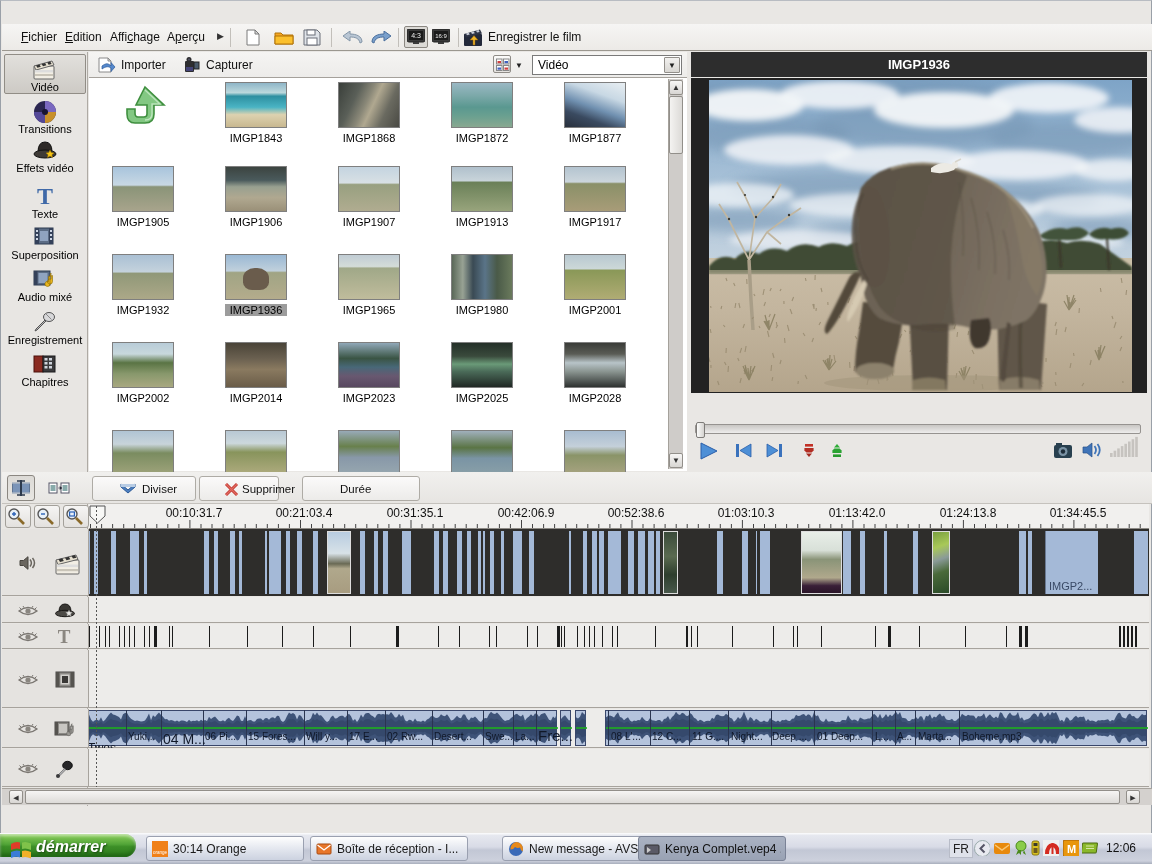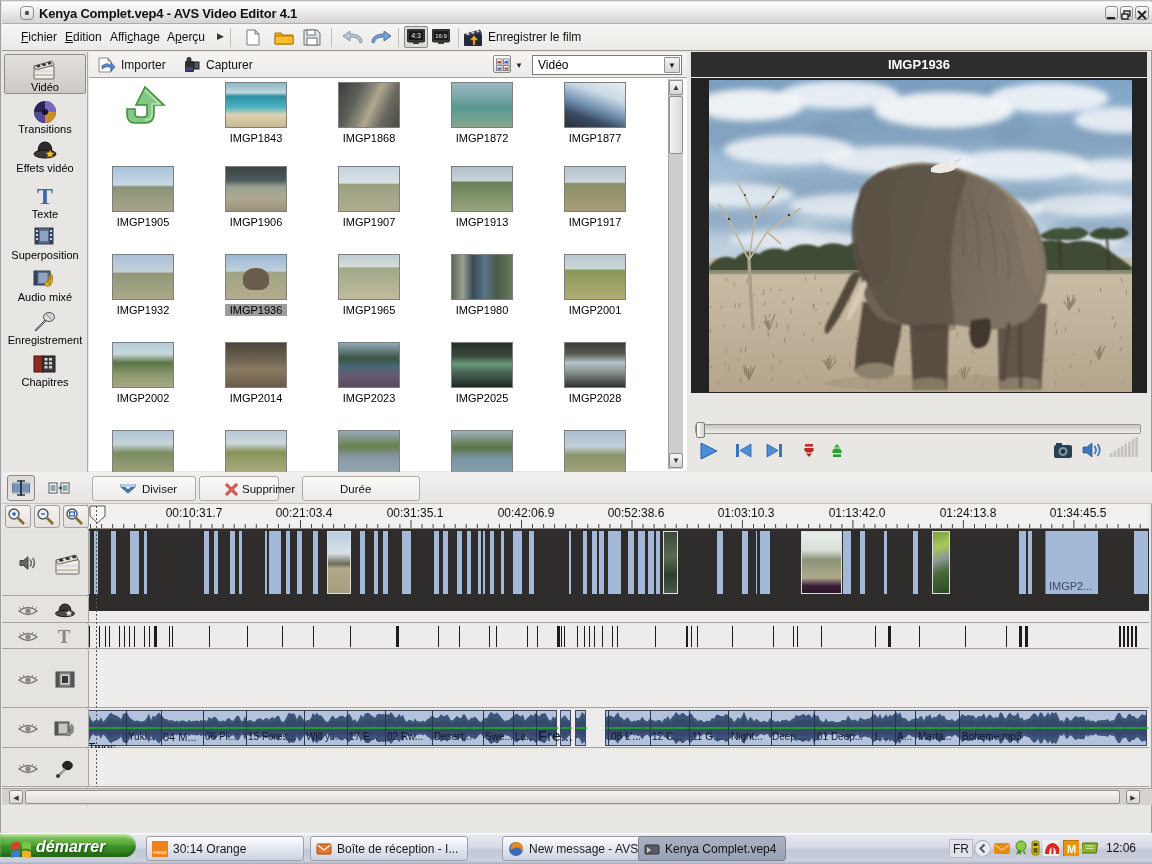--- a/index.html
+++ b/index.html
@@ -34,34 +34,20 @@
 .ruler{position:absolute;left:88px;top:503px;width:1060px;height:25px;background:#f1f0ee;border-bottom:1px solid #8d8a85}
 .rlab{position:absolute;top:2px;font-size:12px;color:#111;width:90px;text-align:center}
 .trackhdr{position:absolute;left:1px;width:87px;background:#e5e3e0;border-bottom:1px solid #a7a39d;border-right:1px solid #a7a39d}
 .trackrow{position:absolute;left:88px;width:1060px;border-bottom:1px solid #a7a39d;background:#edecea}
 .statusbar{position:absolute;left:1px;top:805px;width:1150px;height:24px;background:#f0efed;border-top:1px solid #b5b2ae;font-size:12px;color:#111}
 .taskbar{position:absolute;left:0;top:833px;width:1152px;height:31px;background:linear-gradient(180deg,#fdfdfe 0%,#e6e8ef 8%,#d8dbe6 45%,#c2c7d5 55%,#cdd1dd 90%,#a8aebc 100%)}
 .taskbtn{position:absolute;top:3px;height:25px;border:1px solid #9aa0b0;border-radius:3px;background:linear-gradient(180deg,#fefefe,#dfe3ec 60%,#ccd2e0);font-size:12px;color:#1a1a1a}
 .tray-ico{position:absolute;top:7px;width:16px;height:16px}
 </style></head><body>
 <div class="window">
-<div class="titlebar">
-<div class="title-ico"></div>
-<div class="title-txt">Kenya Complet.vep4 - AVS Video Editor 4.1</div>
-<div class="wbtn" style="left:1103px"><svg width="11" height="12">
-          <rect x="1" y="8" width="8" height="2" fill="#222"></rect>
-        </svg></div>
-<div class="wbtn" style="left:1118px"><svg width="11" height="12">
-          <rect x="3" y="2" width="6" height="5" fill="none" stroke="#222" stroke-width="1.4"></rect>
-          <rect x="1" y="5" width="6" height="5" fill="#e8e8e8" stroke="#222" stroke-width="1.4"></rect>
-        </svg></div>
-<div class="wbtn" style="left:1133px;width:14px"><svg width="12" height="12">
-          <path d="M2 2 L10 10 M10 2 L2 10" stroke="#222" stroke-width="2"></path>
-        </svg></div>
-</div>
 <div class="menubar">
 <div class="menu-item" style="left:19px"><u>F</u>ichier</div>
 <div class="menu-item" style="left:63px"><u>E</u>dition</div>
 <div class="menu-item" style="left:108px">Affi<u>c</u>hage</div>
 <div class="menu-item" style="left:165px">A<u>p</u>erçu</div>
 <div class="menu-item" style="left:215px;top:7px;font-size:9px;color:#333">▶</div>
 <div class="tsep" style="left:228px"></div>
 <svg class="a" style="left:243px;top:5px" width="17" height="17">
         <path d="M2 1 h8 l4 4 v11 h-12 z" fill="#fff" stroke="#7a7a7a"></path>
         <path d="M10 1 l4 4 h-4 z" fill="#d8d8d8" stroke="#7a7a7a"></path>
@@ -641,21 +627,21 @@
           <circle cx="10" cy="6" r="2.6" fill="#8a8680"></circle>
           <path d="M3 4 L1.5 2.5 M6 2.6 L5 1 M14 2.6 L15 1 M17 4 L18.5 2.5" stroke="#7a7671" stroke-width="1"></path>
         </svg></div>
       <div class="a" style="left:52px;top:10px"><svg width="20" height="20">
           <ellipse cx="13.5" cy="6.5" rx="4.8" ry="4.2" fill="#262628" stroke="#111"></ellipse>
           <path d="M10.5 9.5 L4 16 l-0.5 1.5 1.8 -0.3 6.6 -6.6 Z" fill="#b0b0b4" stroke="#666" stroke-width="0.7"></path>
           <circle cx="4" cy="17" r="2" fill="#3a3a3c"></circle>
         </svg></div>
     </div>
 <div class="trackrow" style="top:748px;height:38px"></div>
-<div class="a" style="left:88px;top:528px;width:1060px;height:82px;background:#2e2d2b;overflow:hidden">
+<div class="a" style="left:88px;top:528px;width:1060px;height:67px;background:#2e2d2b;overflow:hidden">
       <div class="a" style="left:-3px;top:2px;width:4px;height:63px;background:#a4b9d7"></div>
       <div class="a" style="left:5px;top:2px;width:4px;height:63px;background:#a4b9d7"></div>
       <div class="a" style="left:22px;top:2px;width:5px;height:63px;background:#a4b9d7"></div>
       <div class="a" style="left:41px;top:2px;width:9px;height:63px;background:#a4b9d7"></div>
       <div class="a" style="left:55px;top:2px;width:3px;height:63px;background:#a4b9d7"></div>
       <div class="a" style="left:115px;top:2px;width:5px;height:63px;background:#a4b9d7"></div>
       <div class="a" style="left:125px;top:2px;width:4px;height:63px;background:#a4b9d7"></div>
       <div class="a" style="left:141px;top:2px;width:5px;height:63px;background:#a4b9d7"></div>
       <div class="a" style="left:150px;top:2px;width:3px;height:63px;background:#a4b9d7"></div>
       <div class="a" style="left:176px;top:2px;width:2px;height:63px;background:#a4b9d7"></div>
@@ -808,21 +794,21 @@
       <div class="a" style="left:600px;top:1px;width:1px;height:36px;background:#2a3550"></div>
       <div class="a" style="left:639px;top:1px;width:1px;height:36px;background:#2a3550"></div>
       <div class="a" style="left:682px;top:1px;width:1px;height:36px;background:#2a3550"></div>
       <div class="a" style="left:725px;top:1px;width:1px;height:36px;background:#2a3550"></div>
       <div class="a" style="left:783px;top:1px;width:1px;height:36px;background:#2a3550"></div>
       <div class="a" style="left:806px;top:1px;width:1px;height:36px;background:#2a3550"></div>
       <div class="a" style="left:826px;top:1px;width:1px;height:36px;background:#2a3550"></div>
       <div class="a" style="left:870px;top:1px;width:1px;height:36px;background:#2a3550"></div>
       <div class="a" style="left:-1px;top:32px;font-size:12px;color:#101828;white-space:nowrap;overflow:hidden">Twos...</div>
       <div class="a" style="left:39px;top:22px;font-size:10px;color:#101828;white-space:nowrap;overflow:hidden">Yuki...</div>
-      <div class="a" style="left:74px;top:22px;font-size:11px;color:#101828;white-space:nowrap;overflow:hidden">04 M...</div>
+      <div class="a" style="left:74px;top:22px;font-size:14px;color:#101828;white-space:nowrap;overflow:hidden">04 M...</div>
       <div class="a" style="left:116px;top:22px;font-size:10px;color:#101828;white-space:nowrap;overflow:hidden">06 Pi...</div>
       <div class="a" style="left:159px;top:22px;font-size:10px;color:#101828;white-space:nowrap;overflow:hidden">15 Fores...</div>
       <div class="a" style="left:217px;top:22px;font-size:10px;color:#101828;white-space:nowrap;overflow:hidden">Will y...</div>
       <div class="a" style="left:260px;top:22px;font-size:10px;color:#101828;white-space:nowrap;overflow:hidden">17 E...</div>
       <div class="a" style="left:298px;top:22px;font-size:10px;color:#101828;white-space:nowrap;overflow:hidden">02 Rw...</div>
       <div class="a" style="left:345px;top:22px;font-size:10px;color:#101828;white-space:nowrap;overflow:hidden">Desert...</div>
       <div class="a" style="left:396px;top:22px;font-size:10px;color:#101828;white-space:nowrap;overflow:hidden">Swe...</div>
       <div class="a" style="left:426px;top:22px;font-size:10px;color:#101828;white-space:nowrap;overflow:hidden">La...</div>
       <div class="a" style="left:449px;top:18px;font-size:15px;color:#101828;white-space:nowrap;overflow:hidden">Fre...</div>
       <div class="a" style="left:522px;top:22px;font-size:10px;color:#101828;white-space:nowrap;overflow:hidden">08 L'...</div>

